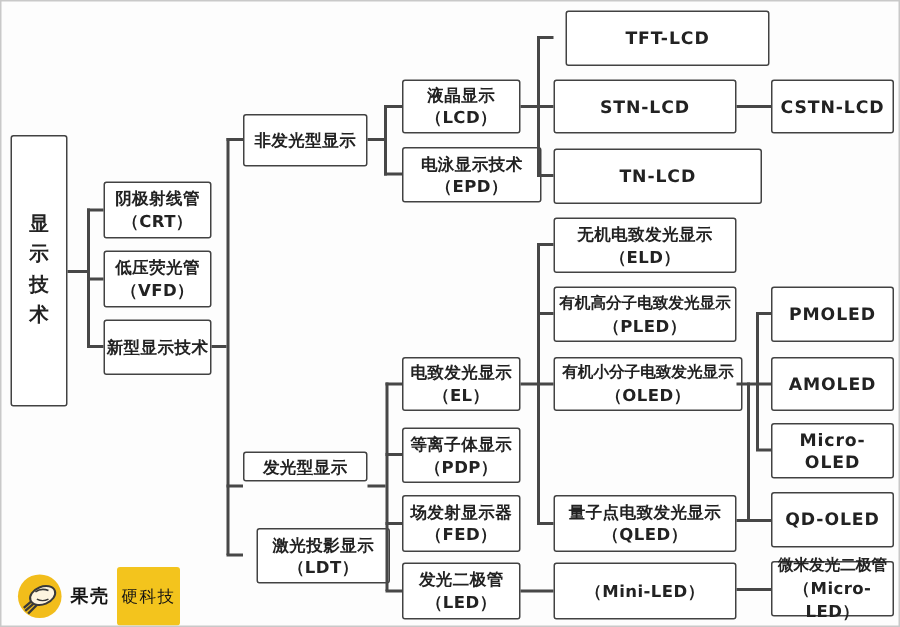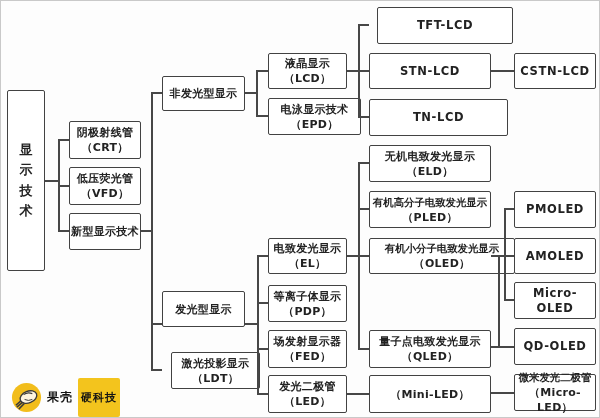--- a/index.html
+++ b/index.html
@@ -22,21 +22,21 @@
     font-size:13px;font-weight:600;letter-spacing:0;
   }
   .hl,.vl{position:absolute;background:#474747;}
   .hl{height:1.5px;}
   .vl{width:1.5px;}
   #logo{
     position:absolute;left:10px;top:377px;display:flex;align-items:center;gap:5px;
   }
   #logo .brand{font-size:12px;font-weight:700;color:#141414;letter-spacing:1px;}
   #logo .badge{
-    font-size:11px;font-weight:700;color:#141414;background:#f3c41d;
+    font-size:11px;font-weight:400;color:#141414;background:#f3c41d;
     padding:12px 3px;border-radius:2px;line-height:15px;letter-spacing:1px;
   }
 </style>
 </head>
 <body>
 
 <div id="stage">
 
   <div class="box" id="root-box" style="left:6px;top:89px;width:38px;height:181px">
     <span class="vert">显示技术</span>
@@ -50,21 +50,21 @@
     <span>低压荧光管</span>
     <span>（VFD）</span>
   </div>
   <div class="box" style="left:68px;top:212px;width:72px;height:37px">
     <span>新型显示技术</span>
   </div>
 
   <div class="box" style="left:161px;top:75px;width:83px;height:35px">
     <span>非发光型显示</span>
   </div>
-  <div class="box" style="left:161px;top:290px;width:83px;height:36px">
+  <div class="box" style="left:161px;top:300px;width:83px;height:20px">
     <span>发光型显示</span>
   </div>
   <div class="box" style="left:170px;top:351px;width:89px;height:37px">
     <span>激光投影显示</span>
     <span>（LDT）</span>
   </div>
 
   <div class="box" style="left:267px;top:52px;width:79px;height:36px">
     <span>液晶显示</span>
     <span>（LCD）</span>
@@ -100,21 +100,21 @@
     <span class="en">TN-LCD</span>
   </div>
   <div class="box" style="left:368px;top:190px;width:122px;height:37px">
     <span class="sm">有机高分子电致发光显示</span>
     <span>（PLED）</span>
   </div>
   <div class="box" style="left:368px;top:144px;width:122px;height:37px">
     <span>无机电致发光显示</span>
     <span>（ELD）</span>
   </div>
-  <div class="box" style="left:368px;top:237px;width:146px;height:36px">
+  <div class="box" style="left:368px;top:237px;width:126px;height:36px">
     <span class="sm">有机小分子电致发光显示</span>
     <span>（OLED）</span>
   </div>
   <div class="box" style="left:368px;top:329px;width:122px;height:38px">
     <span>量子点电致发光显示</span>
     <span>（QLED）</span>
   </div>
   <div class="box" style="left:368px;top:374px;width:122px;height:38px">
     <span>（Mini-LED）</span>
   </div>

